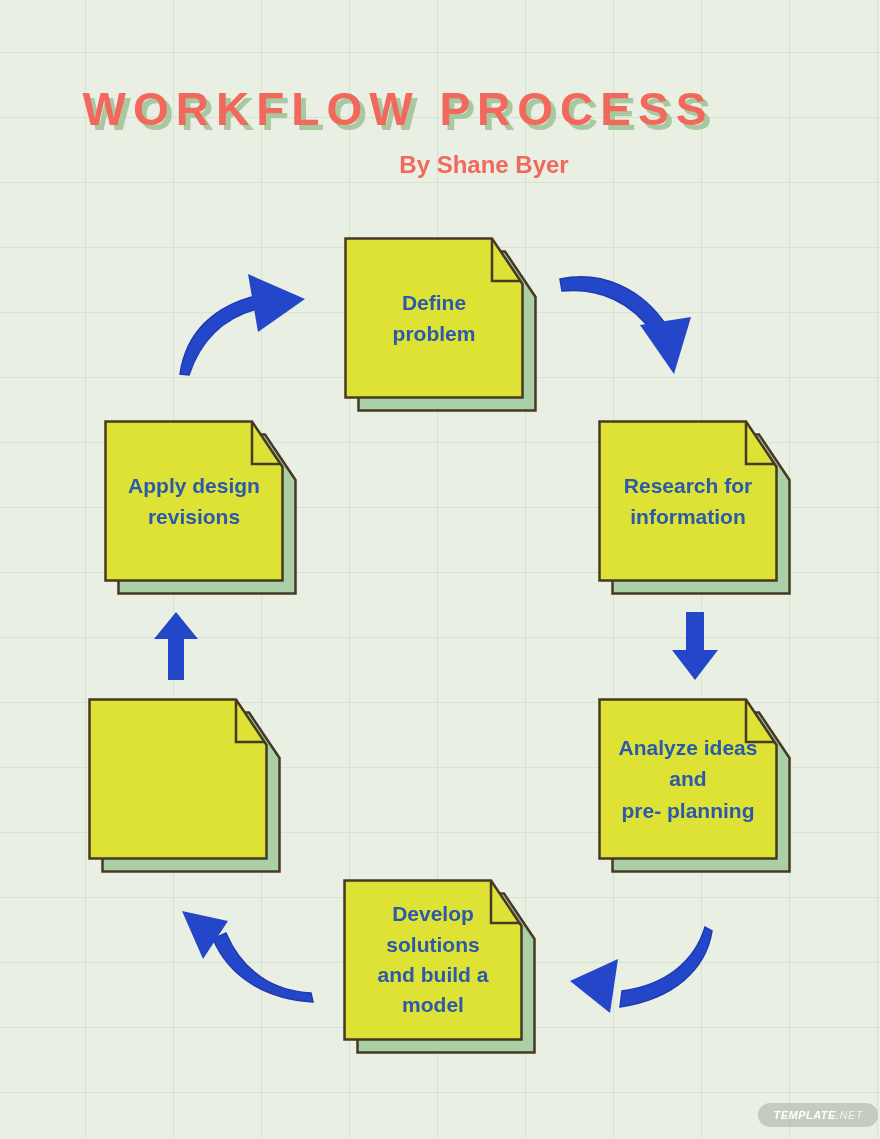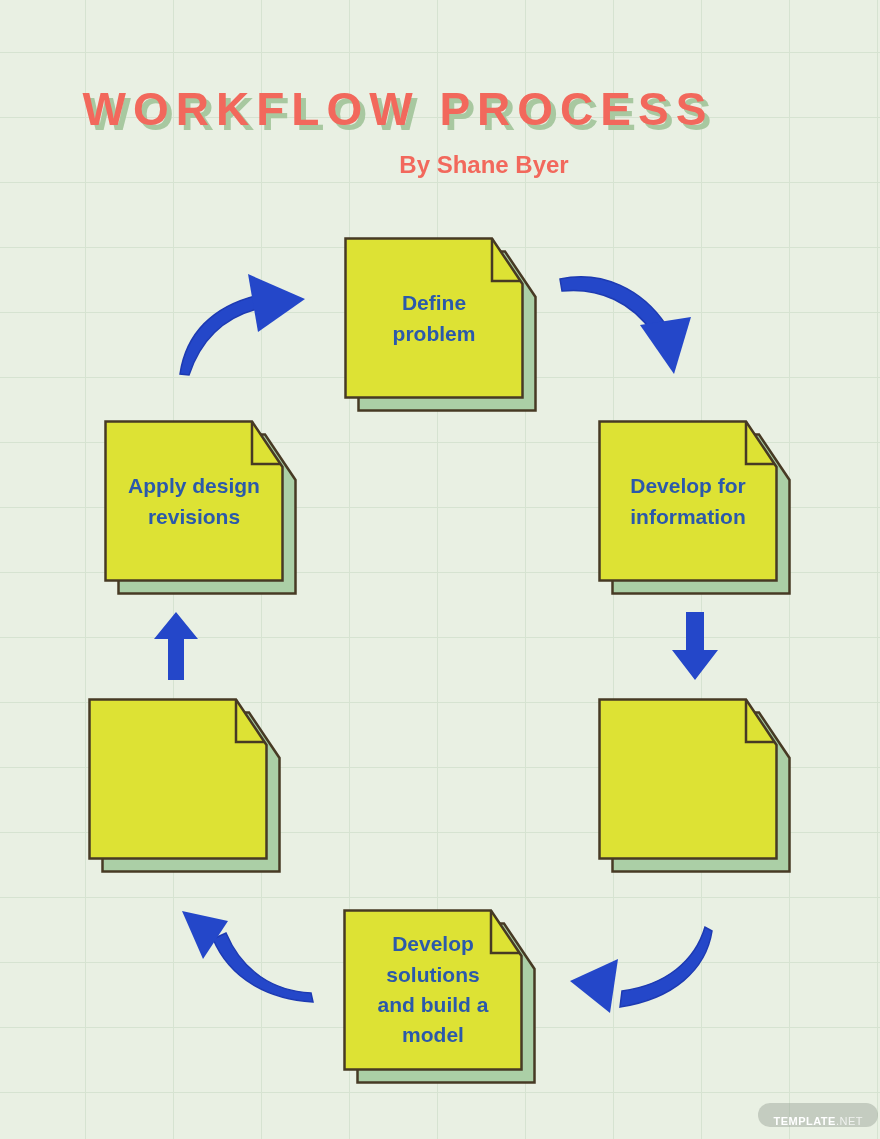--- a/index.html
+++ b/index.html
@@ -40,24 +40,24 @@
     display:flex;align-items:center;justify-content:center;
     text-align:center;
     white-space:pre-line;
     font-size:21px;font-weight:bold;line-height:1.5;
     color:#2b59ab;
   }
   .arrow{position:absolute;}
   .watermark{
     position:absolute;right:2px;bottom:12px;
     height:24px;padding:0 15px;
-    display:flex;align-items:flex-end;
+    display:flex;align-items:center;
     background:rgba(150,160,148,0.45);
     border-radius:12px;
-    font-size:11px;letter-spacing:0.5px;color:#ffffff;
+    font-size:11px;letter-spacing:0.5px;color:#ffffff;font-style:italic;
   }
   .watermark .wm-bold{font-weight:bold;}
   .watermark .wm-light{opacity:0.75;}
 </style>
 </head>
 <body>
 
 <div id="canvas">
 
   <div class="title">WORKFLOW PROCESS</div>
@@ -72,33 +72,36 @@
     <div class="note-text">Define
 problem</div>
   </div>
 
   <div class="note" style="left:598px;top:420px;">
     <svg width="193" height="176" viewBox="0 0 193 176">
       <path d="M14.5,14.5 L161,14.5 L191.5,60 L191.5,173.5 L14.5,173.5 Z" fill="#abcfa6" stroke="#473a24" stroke-width="2.5"></path>
       <path d="M1.5,1.5 L148,1.5 L178.5,47 L178.5,160.5 L1.5,160.5 Z" fill="#dde234" stroke="#473a24" stroke-width="2.5"></path>
       <path d="M148,1.5 L148,44 L176,44" fill="none" stroke="#473a24" stroke-width="2.5"></path>
     </svg>
-    <div class="note-text">Develop for
+    <div class="note-text">Research for
 information</div>
   </div>
 
   <div class="note" style="left:598px;top:698px;">
     <svg width="193" height="176" viewBox="0 0 193 176">
       <path d="M14.5,14.5 L161,14.5 L191.5,60 L191.5,173.5 L14.5,173.5 Z" fill="#abcfa6" stroke="#473a24" stroke-width="2.5"></path>
       <path d="M1.5,1.5 L148,1.5 L178.5,47 L178.5,160.5 L1.5,160.5 Z" fill="#dde234" stroke="#473a24" stroke-width="2.5"></path>
       <path d="M148,1.5 L148,44 L176,44" fill="none" stroke="#473a24" stroke-width="2.5"></path>
     </svg>
+    <div class="note-text">Analyze ideas
+and
+pre- planning</div>
   </div>
 
-  <div class="note" style="left:343px;top:909px;">
+  <div class="note" style="left:343px;top:879px;">
     <svg width="193" height="176" viewBox="0 0 193 176">
       <path d="M14.5,14.5 L161,14.5 L191.5,60 L191.5,173.5 L14.5,173.5 Z" fill="#abcfa6" stroke="#473a24" stroke-width="2.5"></path>
       <path d="M1.5,1.5 L148,1.5 L178.5,47 L178.5,160.5 L1.5,160.5 Z" fill="#dde234" stroke="#473a24" stroke-width="2.5"></path>
       <path d="M148,1.5 L148,44 L176,44" fill="none" stroke="#473a24" stroke-width="2.5"></path>
     </svg>
     <div class="note-text" style="line-height:1.45;">Develop
 solutions
 and build a
 model</div>
   </div>

